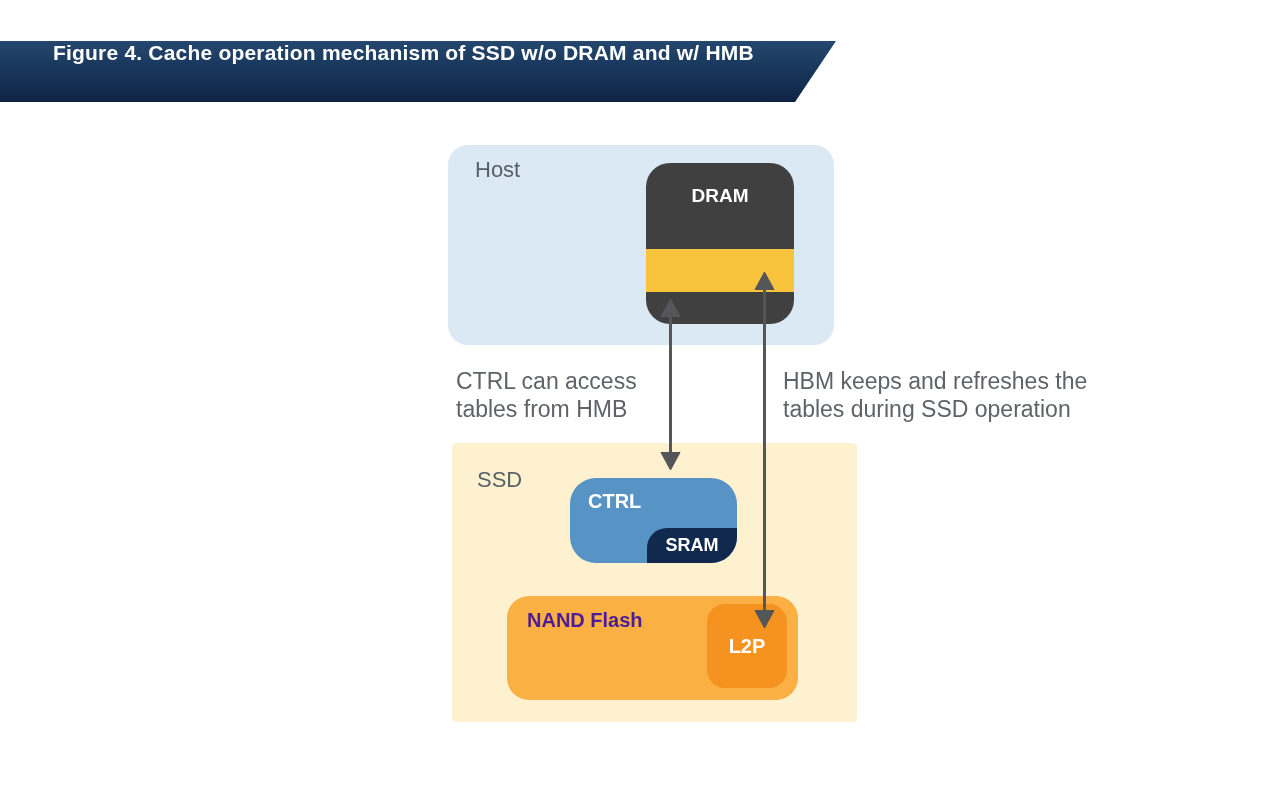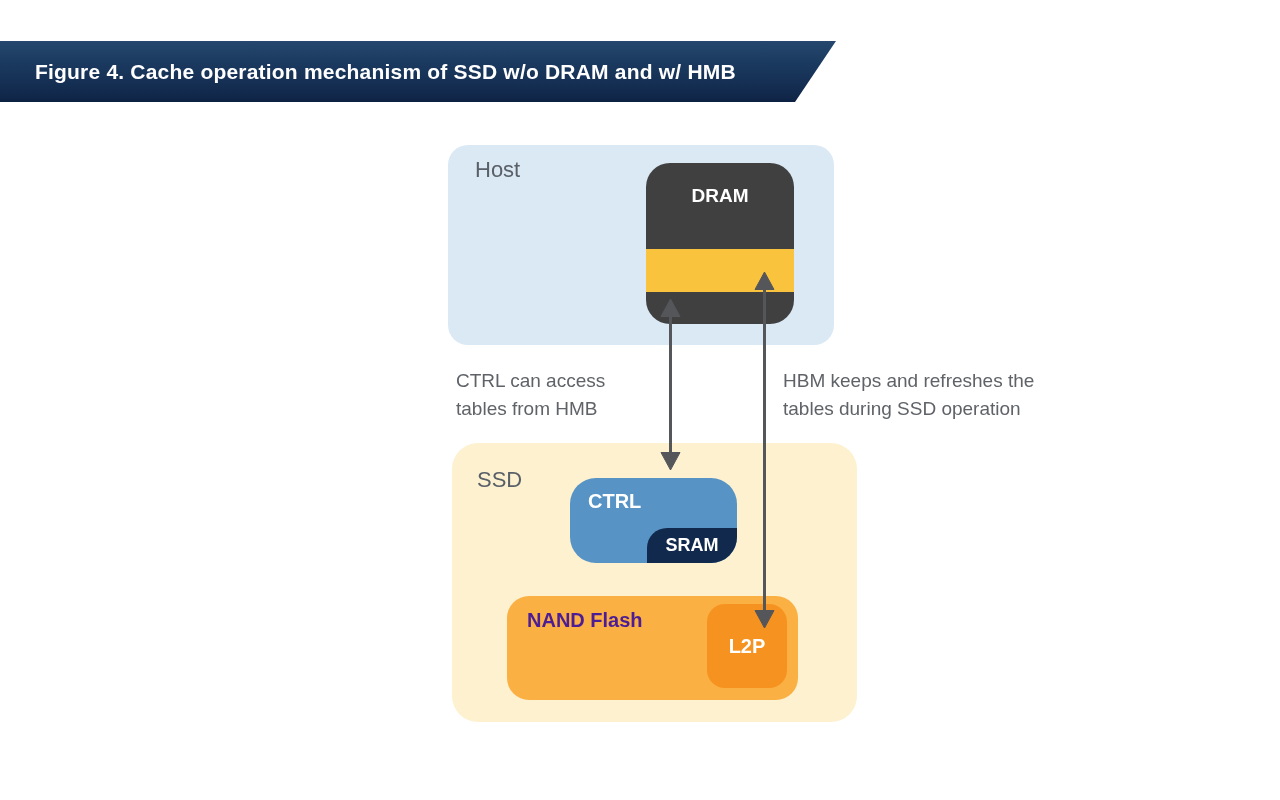--- a/index.html
+++ b/index.html
@@ -6,35 +6,35 @@
   html, body { width: 1280px; height: 800px; background: #ffffff; overflow: hidden; }
   body { font-family: "Liberation Sans", sans-serif; position: relative; }
 
   .stage { position: absolute; left: 0; top: 0; width: 1280px; height: 800px; }
 
   
   .banner {
     position: absolute; left: 0; top: 41px; width: 836px; height: 61px;
     background: linear-gradient(180deg, #26486e 0%, #1b3a60 35%, #142e52 72%, #102648 94%, #0c2040 100%);
     clip-path: polygon(0 0, 100% 0, calc(100% - 41px) 100%, 0 100%);
-    display: flex; align-items: center;
+    display: flex; align-items: flex-start; padding-left: 18px;
   }
   .banner-title {
     color: #ffffff; font-size: 21px; font-weight: bold; padding-left: 35px;
     letter-spacing: 0.2px; white-space: nowrap;
   }
 
   
   .host-box {
     position: absolute; left: 448px; top: 145px; width: 386px; height: 200px;
     background: #dbe9f5; border-radius: 20px;
   }
   .ssd-box {
     position: absolute; left: 452px; top: 443px; width: 405px; height: 279px;
-    background: #fdf1d0; border-radius: 26px;
+    background: #fdf1d0; border-radius: 4px;
   }
   .group-label {
     position: absolute; font-size: 22px; font-weight: normal; color: #5a6068;
   }
   .host-box .group-label { left: 27px; top: 12px; }
   .ssd-box  .group-label { left: 25px; top: 24px; }
 
   
   .dram-box {
     position: absolute; left: 198px; top: 18px; width: 148px; height: 161px;
@@ -76,21 +76,21 @@
   }
   .l2p-box {
     position: absolute; left: 200px; top: 8px; width: 80px; height: 84px;
     background: #f6921f; border-radius: 18px;
     display: flex; align-items: center; justify-content: center;
   }
   .l2p-label { color: #ffffff; font-size: 20px; font-weight: bold; }
 
   
   .annotation {
-    position: absolute; font-size: 19px; line-height: 28px; color: #5f6368;
+    position: absolute; font-size: 23px; line-height: 28px; color: #5f6368;
   }
   .annotation-left  { left: 456px; top: 367px; }
   .annotation-right { left: 783px; top: 367px; }
 
   
   .arrows-overlay {
     position: absolute; left: 0; top: 0; width: 1280px; height: 800px;
     pointer-events: none;
   }
 </style>

